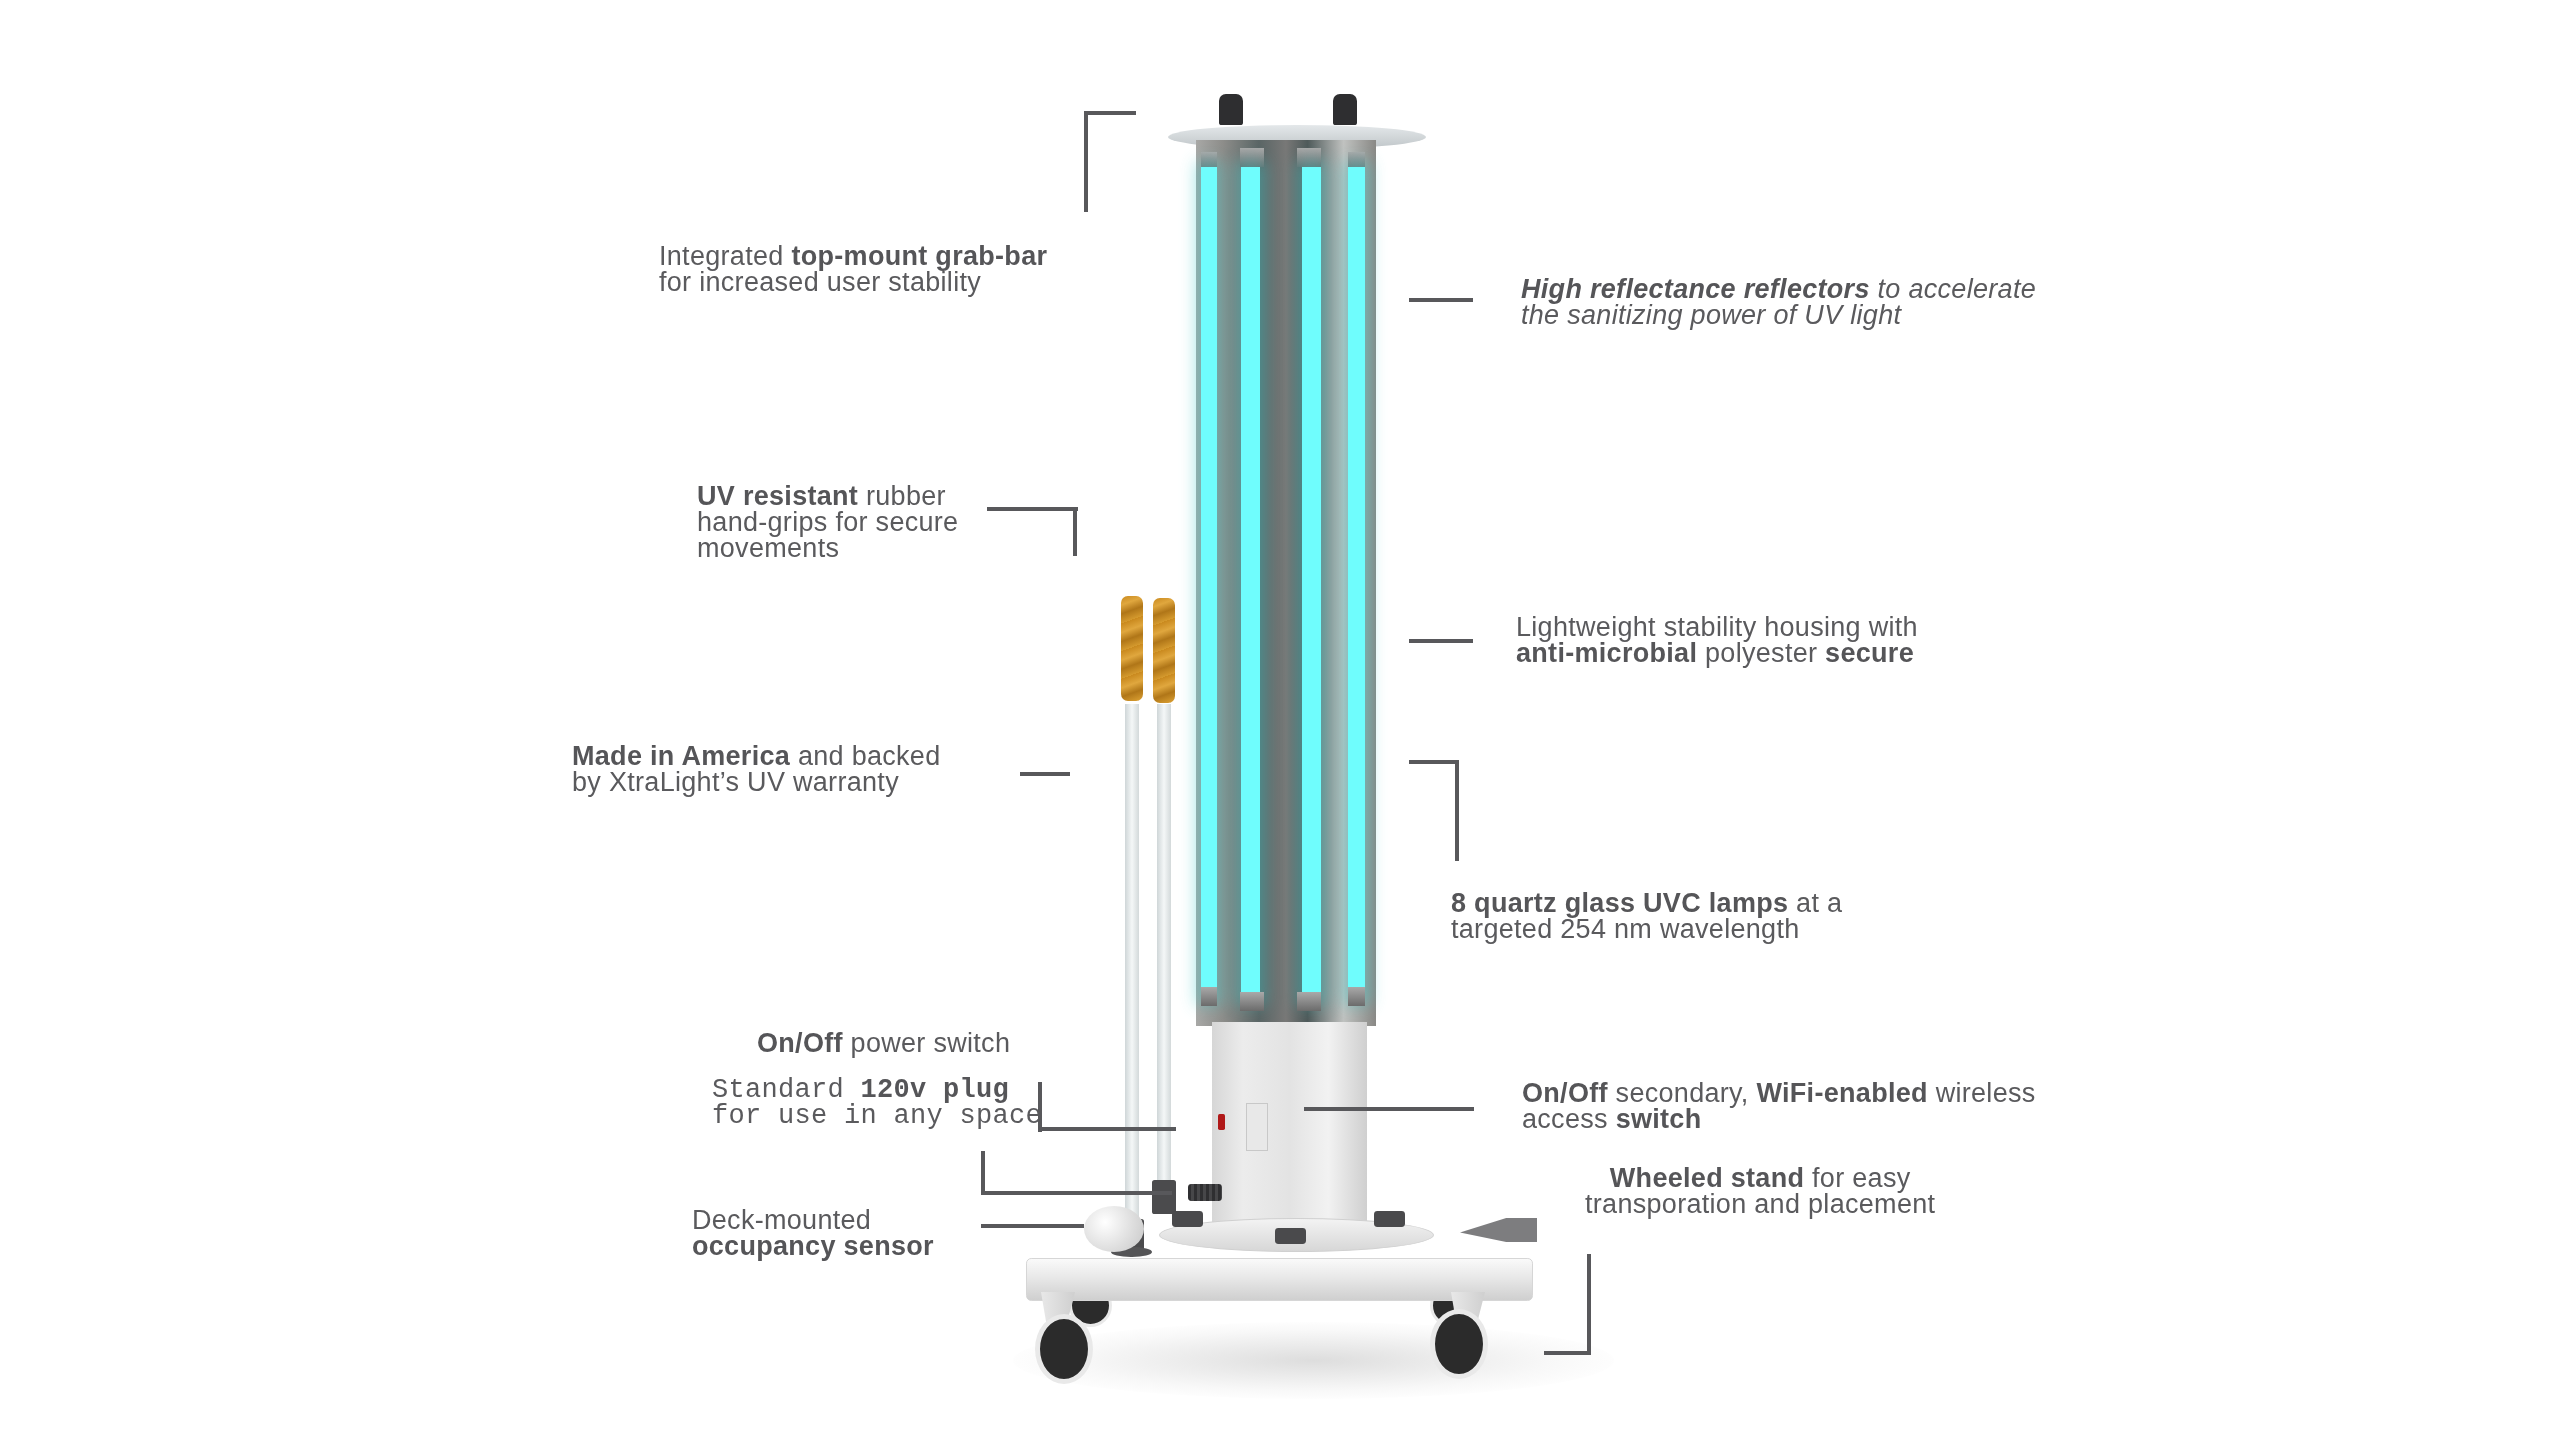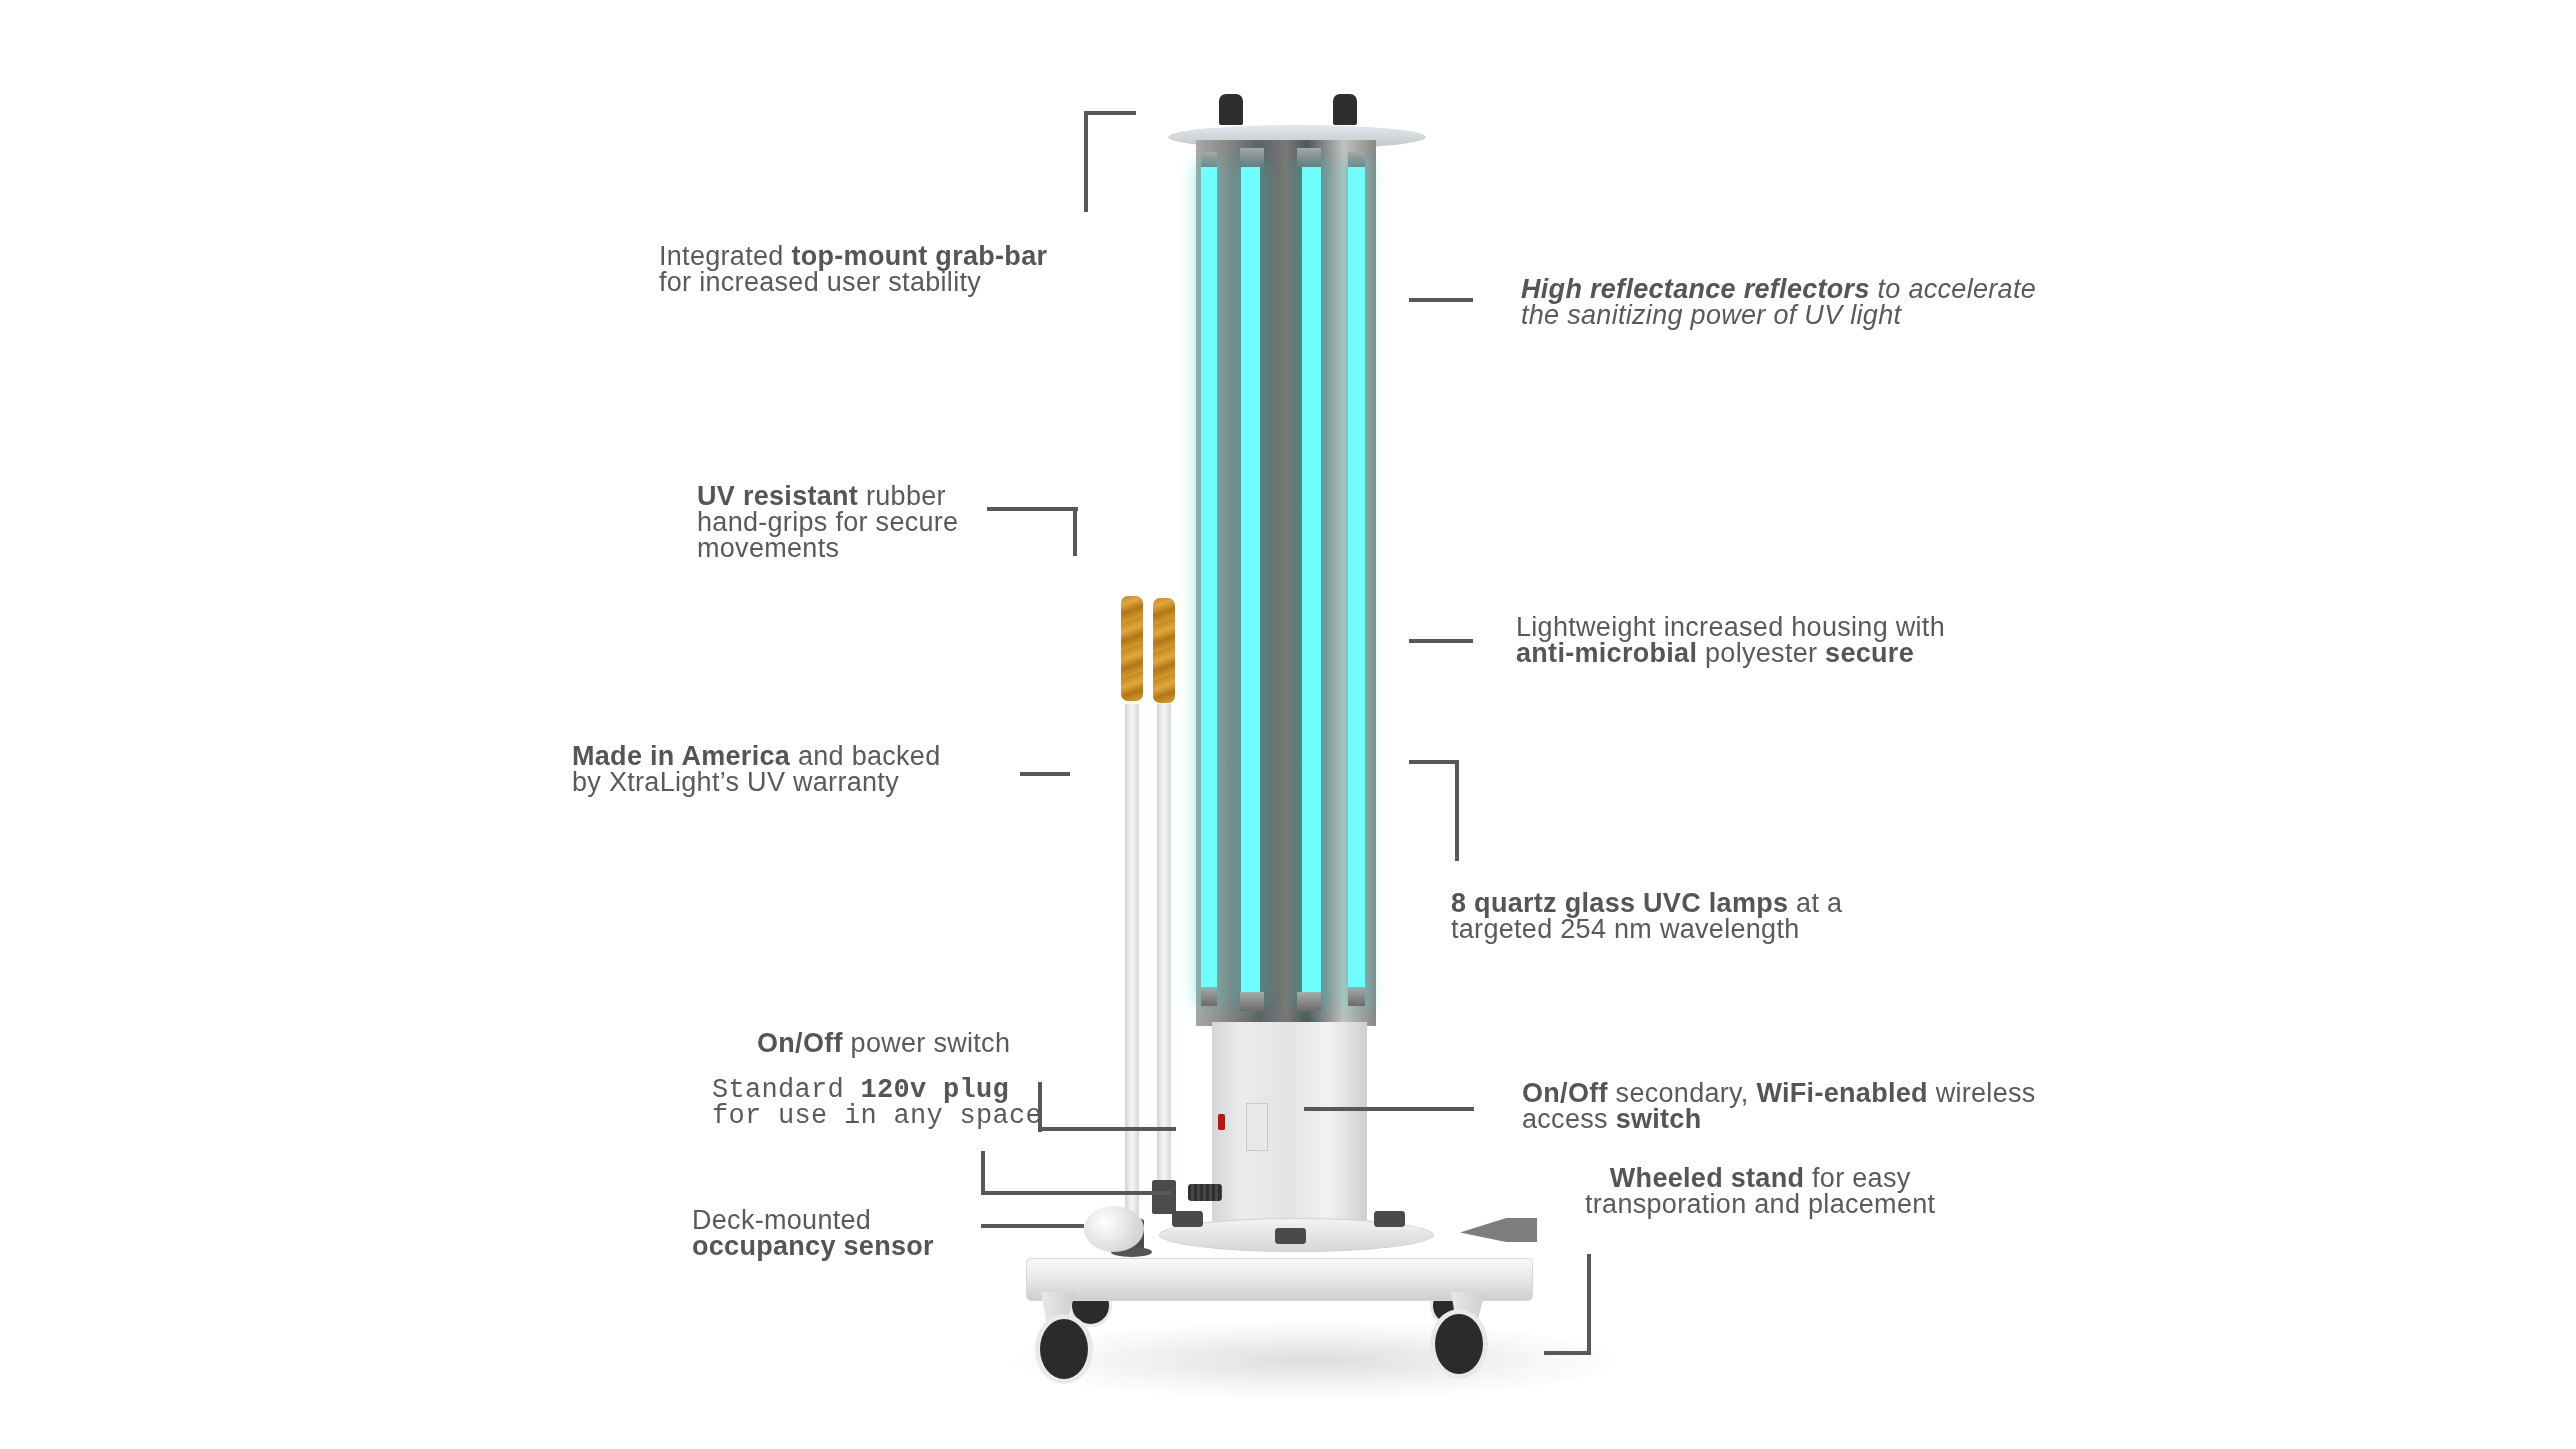--- a/index.html
+++ b/index.html
@@ -144,21 +144,21 @@
   <div><span>the sanitizing power of UV light</span></div>
 </div>
 
 <div class="callout" style="left:697px; top:483px;">
   <div><b>UV resistant</b><span> rubber</span></div>
   <div><span>hand-grips for secure</span></div>
   <div><span>movements</span></div>
 </div>
 
 <div class="callout" style="left:1516px; top:614px;">
-  <div><span>Lightweight increased housing with</span></div>
+  <div><span>Lightweight stability housing with</span></div>
   <div><b>anti-microbial</b><span> polyester </span><b>secure</b></div>
 </div>
 
 <div class="callout" style="left:572px; top:743px;">
   <div><b>Made in America</b><span> and backed</span></div>
   <div><span>by XtraLight’s UV warranty</span></div>
 </div>
 
 <div class="callout" style="left:1451px; top:890px;">
   <div><b>8 quartz glass UVC lamps</b><span> at a</span></div>

